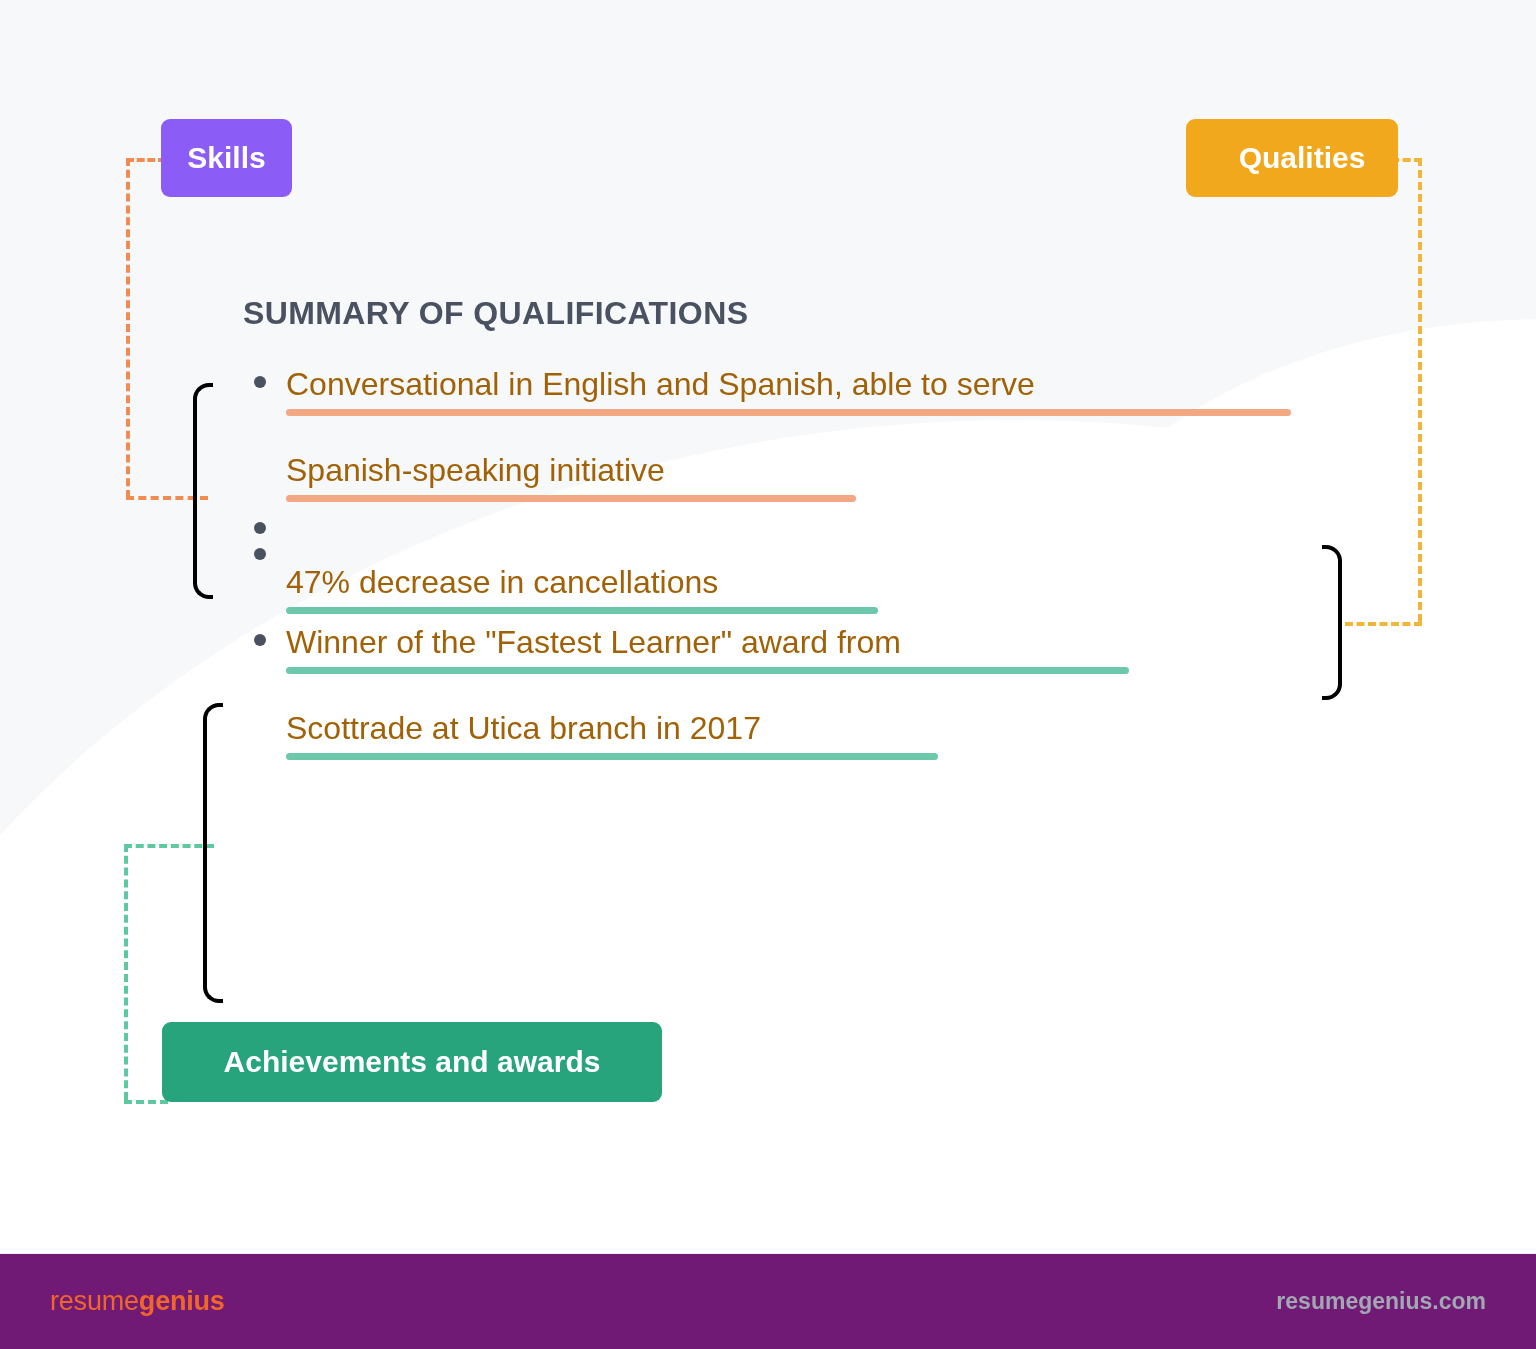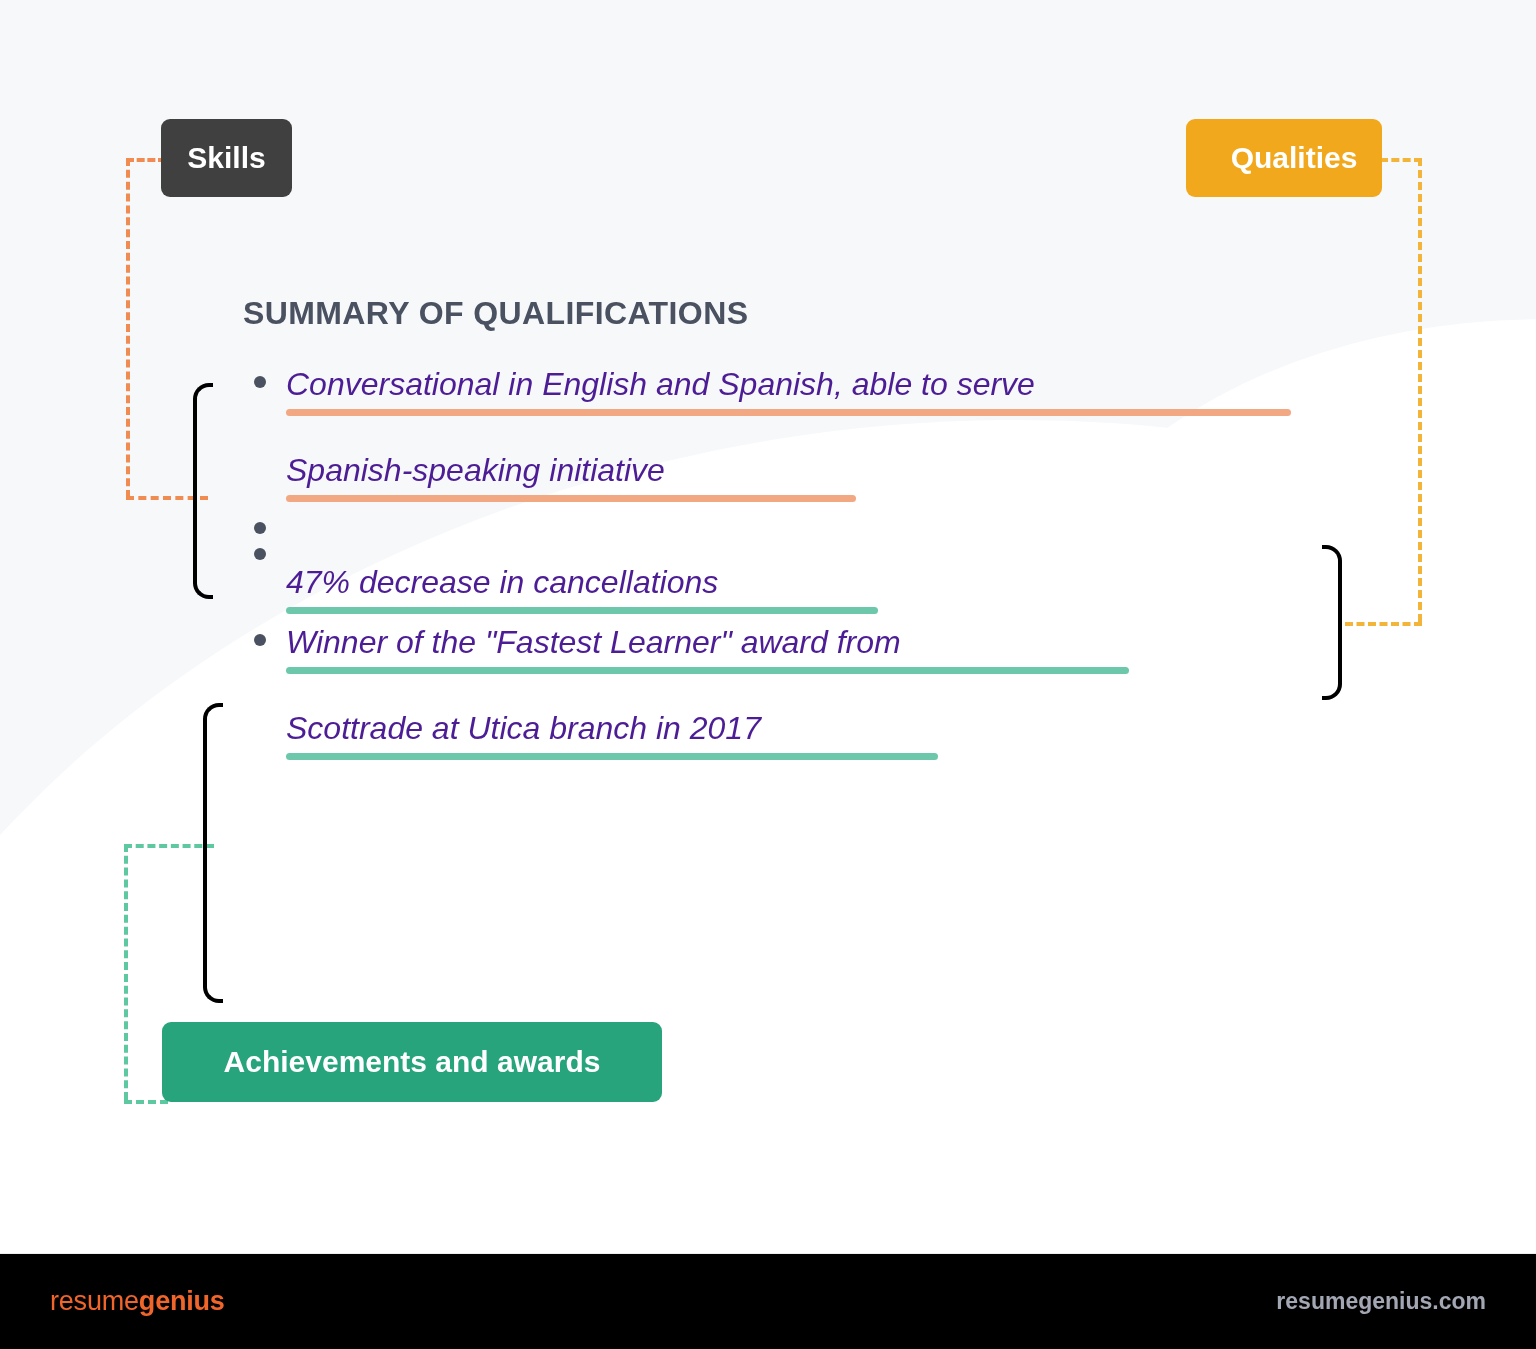--- a/index.html
+++ b/index.html
@@ -45,21 +45,21 @@
     transform: rotate(14deg);
   }
 
   
   .footer {
     position: absolute;
     left: 0;
     bottom: 0;
     width: 1536px;
     height: 96px;
-    background: #000000;
+    background: #701a75;
     border-top: 1px solid #ecedf0;
     display: flex;
     align-items: center;
     justify-content: space-between;
     box-sizing: border-box;
     padding: 0 50px;
     z-index: 8;
   }
   .logo {
     font-size: 27px;
@@ -87,26 +87,26 @@
     border-radius: 9px;
     box-sizing: border-box;
     z-index: 7;
     white-space: nowrap;
   }
   .badge.skills {
     left: 161px;
     top: 119px;
     width: 131px;
     height: 78px;
-    background: #404040;
+    background: #8b5cf6;
   }
   .badge.qualities {
     left: 1186px;
     top: 119px;
-    width: 196px;
+    width: 212px;
     height: 78px;
     background: #f2a81d;
     padding-left: 20px;
   }
   .badge.achievements {
     left: 162px;
     top: 1022px;
     width: 500px;
     height: 80px;
     background: #27a47c;
@@ -229,26 +229,25 @@
     left: 26px;
     top: 22px;
     width: 12px;
     height: 12px;
     border-radius: 50%;
     background: #4a5160;
   }
   .line {
     position: relative;
     font-size: 32px;
-    color: #4c1d95;
+    color: #a16207;
     line-height: 1.0;
     padding-top: 14px;
     padding-bottom: 14px;
     white-space: nowrap;
-    font-style: italic;
   }
   .line .u {
     position: absolute;
     left: 0;
     bottom: -2px;
     height: 7px;
     border-radius: 4px;
   }
   .u-salmon { background: #f2a883; }
   .u-yellow { background: #fbcf6c; }

